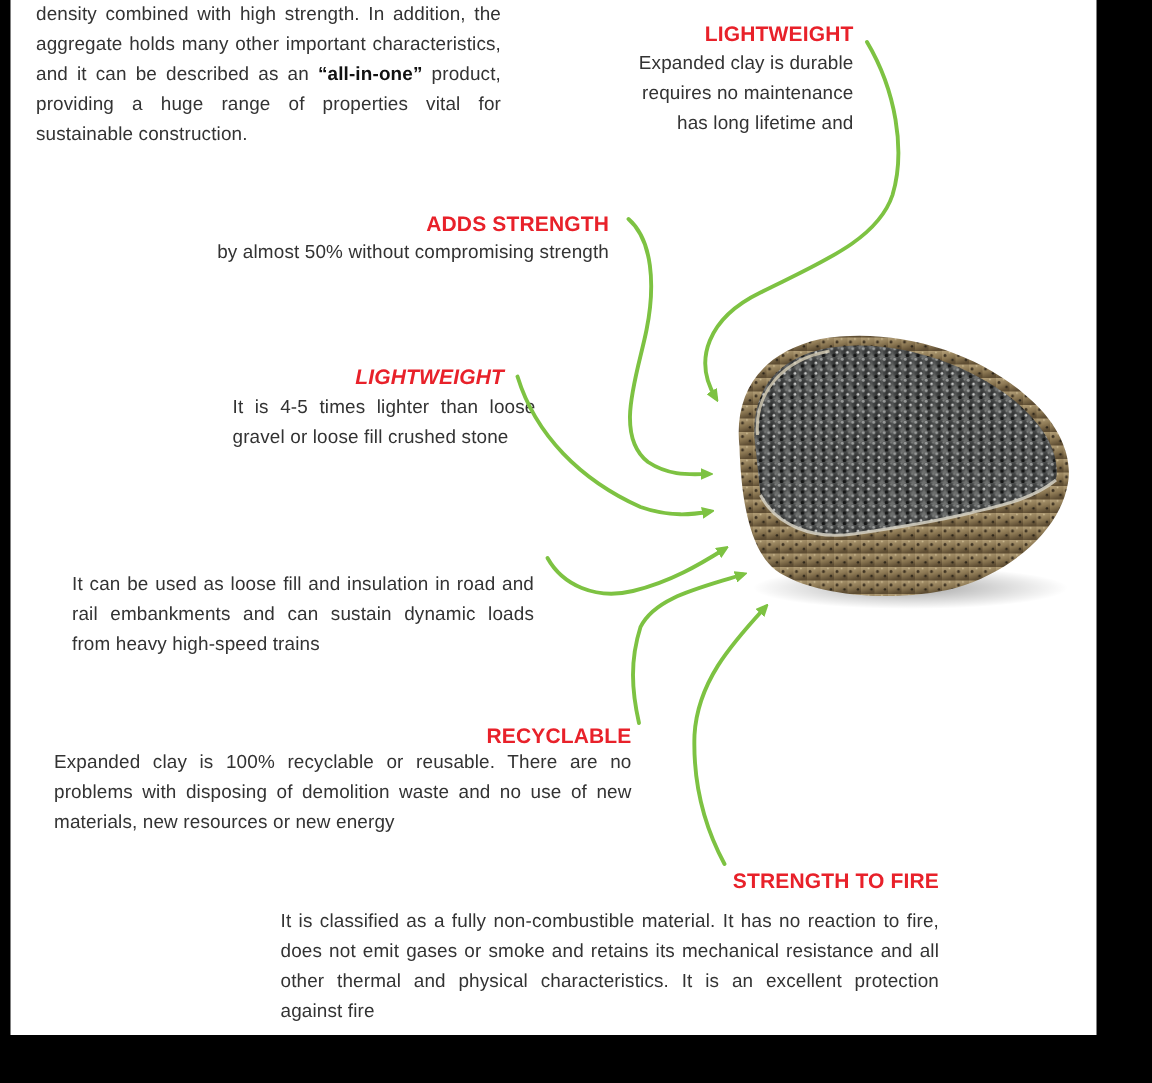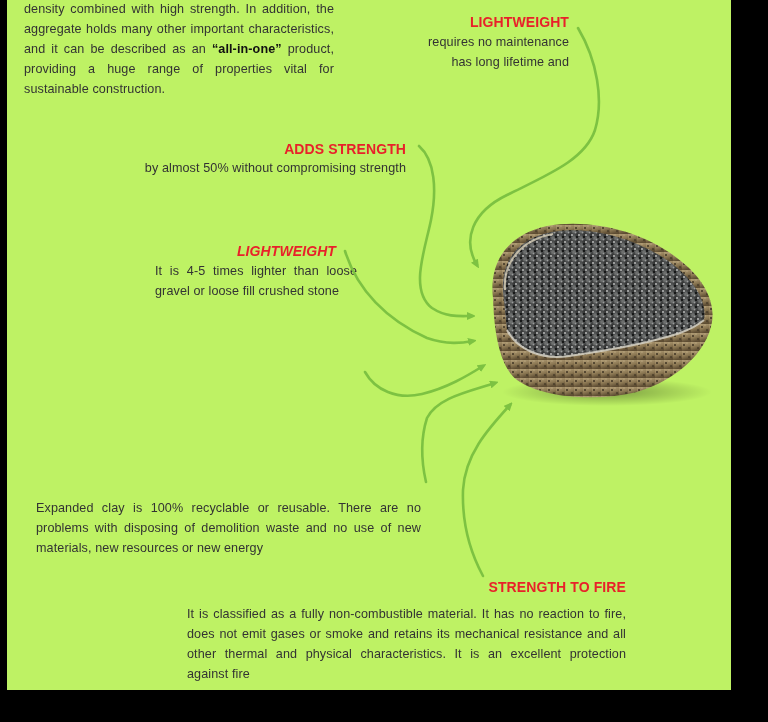--- a/index.html
+++ b/index.html
@@ -2,21 +2,21 @@
 <html><head>
   <meta charset="utf-8">
   <style>
     html, body { margin: 0; padding: 0; }
     body {
       width: 768px; height: 722px; background: #000; position: relative; overflow: hidden;
       font-family: "Liberation Sans", "DejaVu Sans", sans-serif;
     }
     .page {
       position: absolute; left: 7px; top: 0; width: 724px; height: 690px;
-      background: #bef264; overflow: hidden;
+      background: #ffffff; overflow: hidden;
     }
     .txt {
       position: absolute; color: #333333; font-size: 12.6px; line-height: 20px;
       letter-spacing: 0.1px;
     }
     .justify { text-align: justify; text-align-last: left; }
     .right { text-align: right; }
     .heading {
       position: absolute; color: #e8212a; font-weight: bold; font-size: 14px;
       line-height: 18px; text-align: right; letter-spacing: 0.1px;
@@ -28,33 +28,36 @@
 <body>
 
 <div class="page">
 
   <div class="txt justify" style="left:17px; top:0px; width:310px; top:-1px;">
     <span>density combined with high strength. In addition, the aggregate holds many other important characteristics, and it can be described as an </span><b class="em">“all-in-one”</b><span> product, providing a huge range of properties vital for sustainable construction.</span>
   </div>
 
   <div class="heading" style="left:400px; top:13px; width:162px;">LIGHTWEIGHT</div>
   <div class="txt right" style="left:380px; top:32px; width:182px;">
+    <div>Expanded clay is durable</div>
     <div>requires no maintenance</div>
     <div>has long lifetime and</div>
   </div>
 
   <div class="heading" style="left:200px; top:140px; width:199px;">ADDS STRENGTH</div>
   <div class="txt right" style="left:60px; top:158px; width:339px;">
     <div>by almost 50% without compromising strength</div>
   </div>
 
   <div class="heading" style="left:170px; top:242px; width:159px;font-style:italic;">LIGHTWEIGHT</div>
   <div class="txt justify" style="left:111px; top:261px; width:202px;margin-left:37px;">It is 4-5 times lighter than loose gravel or loose fill crushed stone</div>
 
+  <div class="txt justify" style="left:41px; top:379px; width:308px;">It can be used as loose fill and insulation in road and rail embankments and can sustain dynamic loads from heavy high-speed trains</div>
 
+  <div class="heading" style="left:250px; top:481px; width:164px;">RECYCLABLE</div>
   <div class="txt justify" style="left:29px; top:498px; width:385px;">Expanded clay is 100% recyclable or reusable. There are no problems with disposing of demolition waste and no use of new materials, new resources or new energy</div>
 
   <div class="heading" style="left:440px; top:578px; width:179px;">STRENGTH TO FIRE</div>
   <div class="txt justify" style="left:180px; top:604px; width:439px;">It is classified as a fully non-combustible material. It has no reaction to fire, does not emit gases or smoke and retains its mechanical resistance and all other thermal and physical characteristics. It is an excellent protection against fire</div>
 
   <svg class="overlay" width="724" height="690" viewBox="0 0 724 690">
     <defs>
       <radialGradient id="shadow" cx="50%" cy="50%" r="50%">
         <stop offset="0%" stop-color="#000" stop-opacity="0.35"></stop>
         <stop offset="100%" stop-color="#000" stop-opacity="0"></stop>

